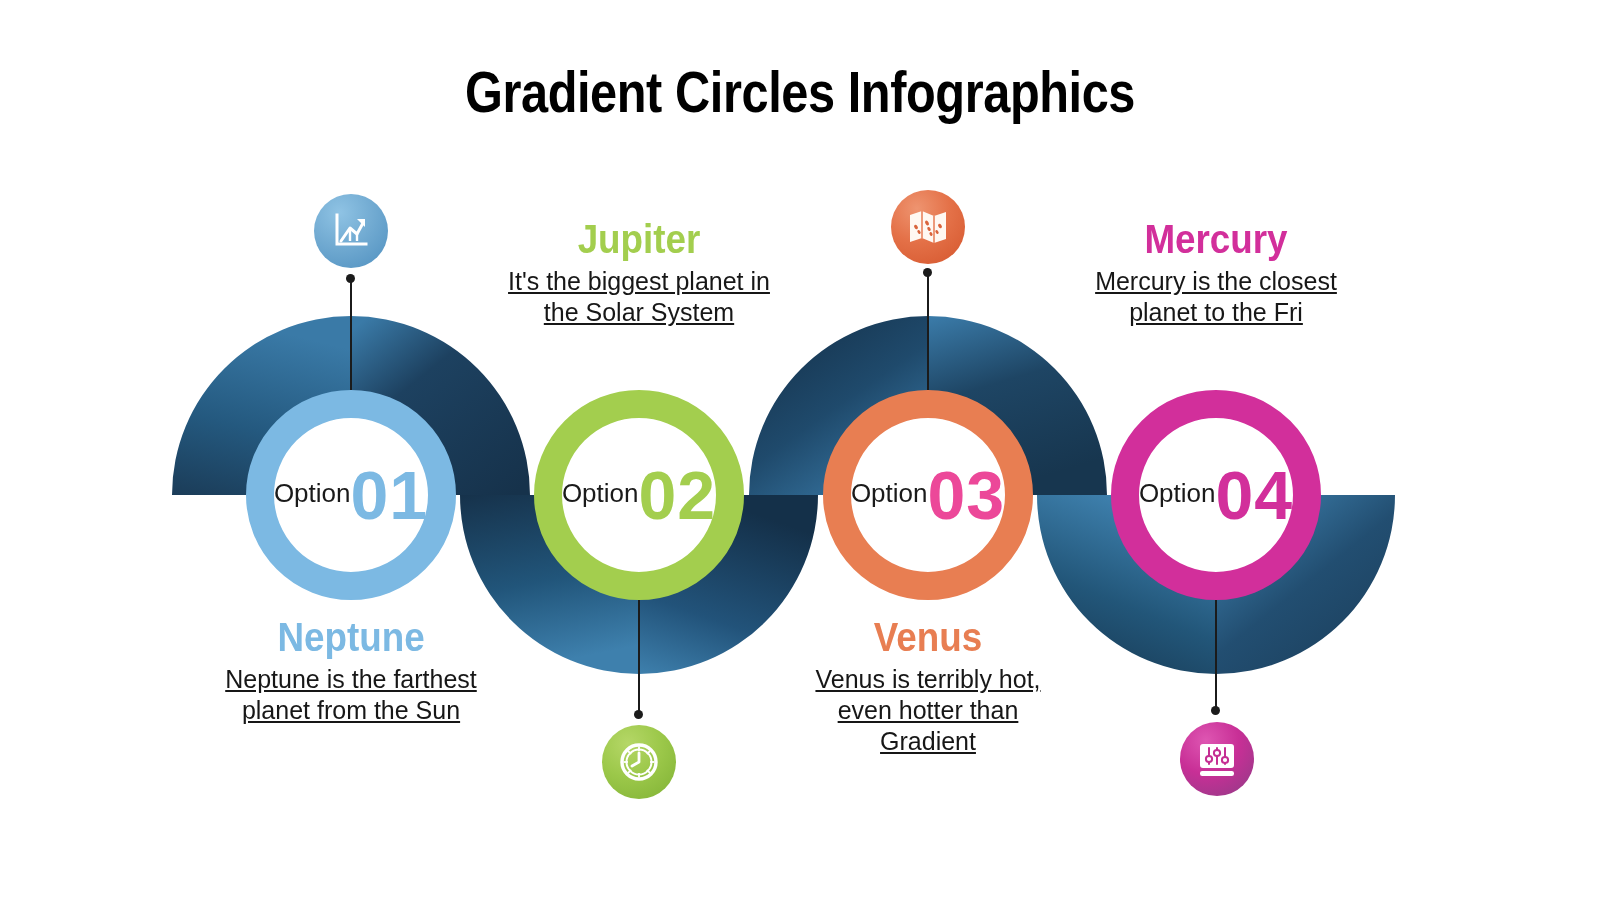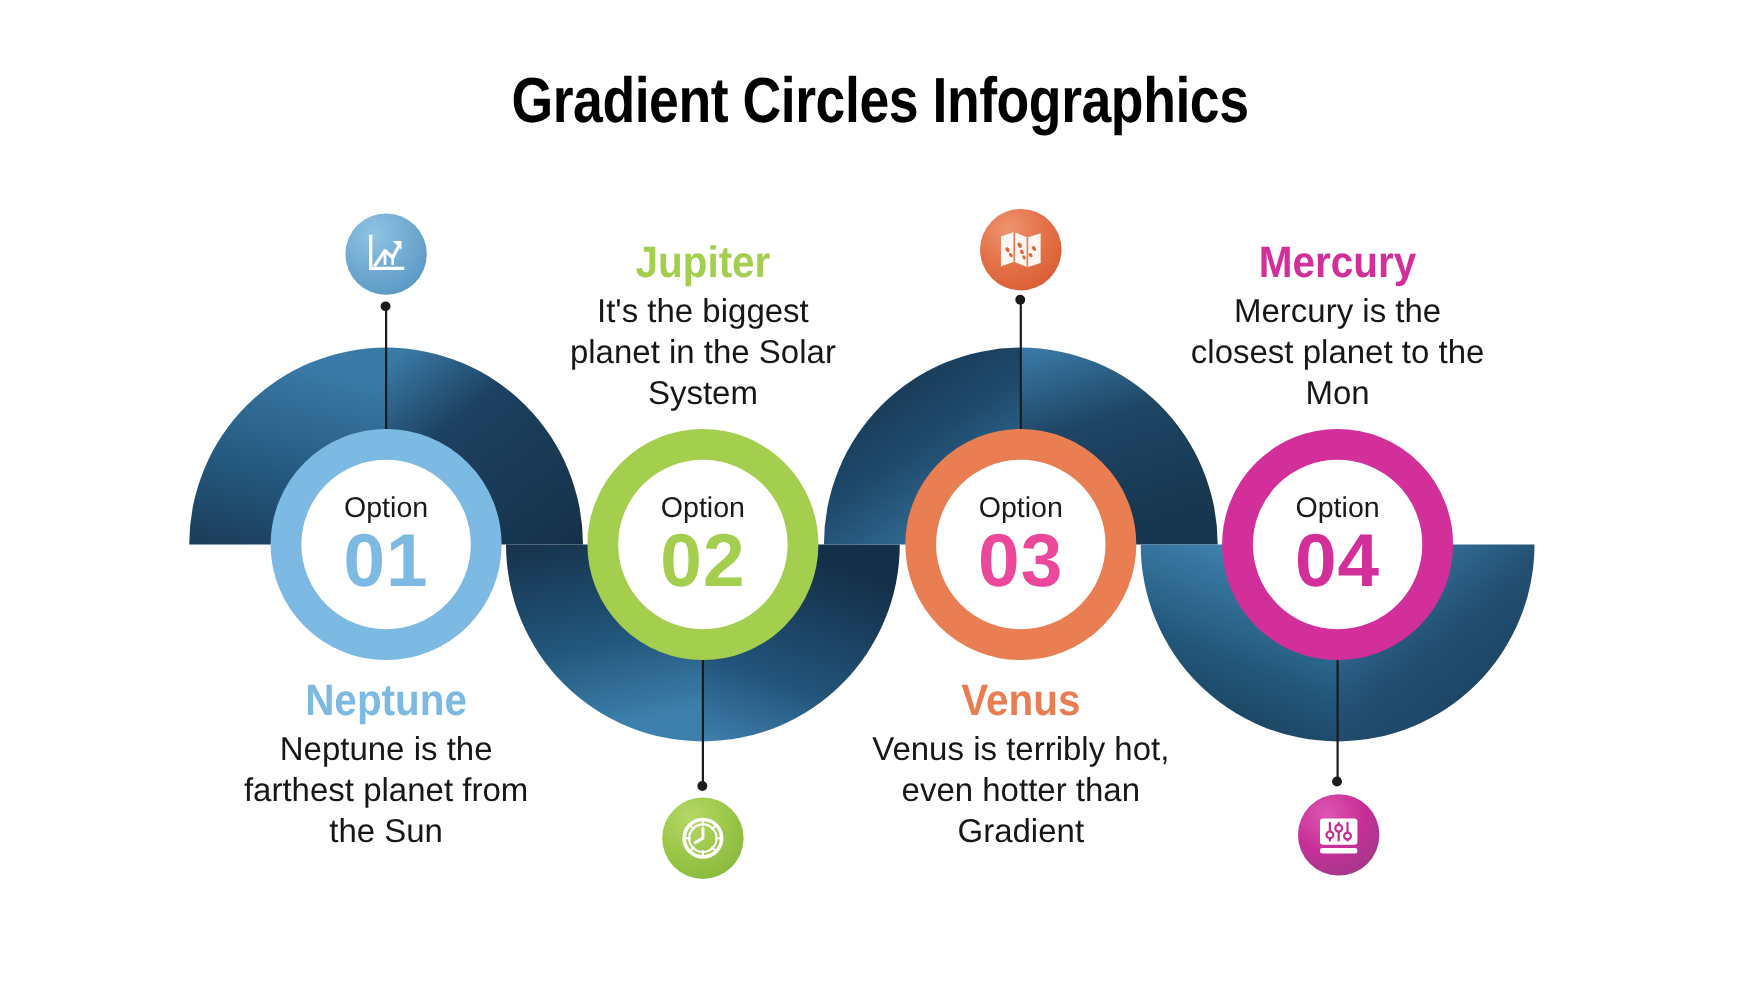--- a/index.html
+++ b/index.html
@@ -29,39 +29,39 @@
   .bubble{
     position:absolute;width:74px;height:74px;border-radius:50%;
     display:flex;align-items:center;justify-content:center;
   }
   .bubble svg{display:block;}
 
   
   .opt{
     position:absolute;width:210px;height:210px;border-radius:50%;
     box-sizing:border-box;background:#ffffff;
-    display:flex;flex-direction:column;align-items:center;justify-content:center;
+    display:flex;align-items:center;justify-content:center;
   }
   .opt .opt-word{
     font-size:26px;color:#1a1a1a;line-height:1;margin-bottom:4px;font-weight:400;
   }
   .opt .opt-num{
     font-family:"Liberation Sans Narrow","Liberation Sans",sans-serif;
     font-size:68px;font-weight:bold;line-height:0.95;letter-spacing:1px;
   }
 
   
   .tblock{position:absolute;width:280px;text-align:center;}
   .tblock .pname{
     font-family:"Liberation Sans Narrow","Liberation Sans",sans-serif;
     font-weight:bold;font-size:40px;line-height:1.05;margin:0 0 6px 0;
     transform:scaleX(0.92);transform-origin:50% 50%;
   }
   .tblock .pdesc{
-    font-size:30px;line-height:1.23;color:#171717;margin:0;font-weight:400;
+    font-size:25px;line-height:1.23;color:#171717;margin:0;font-weight:400;text-decoration:underline;
   }
 </style>
 </head>
 <body>
 
 <div id="stage">
 
   <div class="title">Gradient Circles Infographics</div>
 
   <svg id="wave" viewBox="0 0 1600 900">
@@ -236,16 +236,16 @@
     <p class="pdesc">It's the biggest planet in the Solar System</p>
   </div>
 
   <div class="tblock" style="left:788px;top:616px;">
     <p class="pname" style="color:#E87E52;">Venus</p>
     <p class="pdesc">Venus is terribly hot, even hotter than Gradient</p>
   </div>
 
   <div class="tblock" style="left:1076px;top:218px;">
     <p class="pname" style="color:#D22F9B;">Mercury</p>
-    <p class="pdesc">Mercury is the closest planet to the Mon</p>
+    <p class="pdesc">Mercury is the closest planet to the Fri</p>
   </div>
 
 </div>
 
 </body></html>

